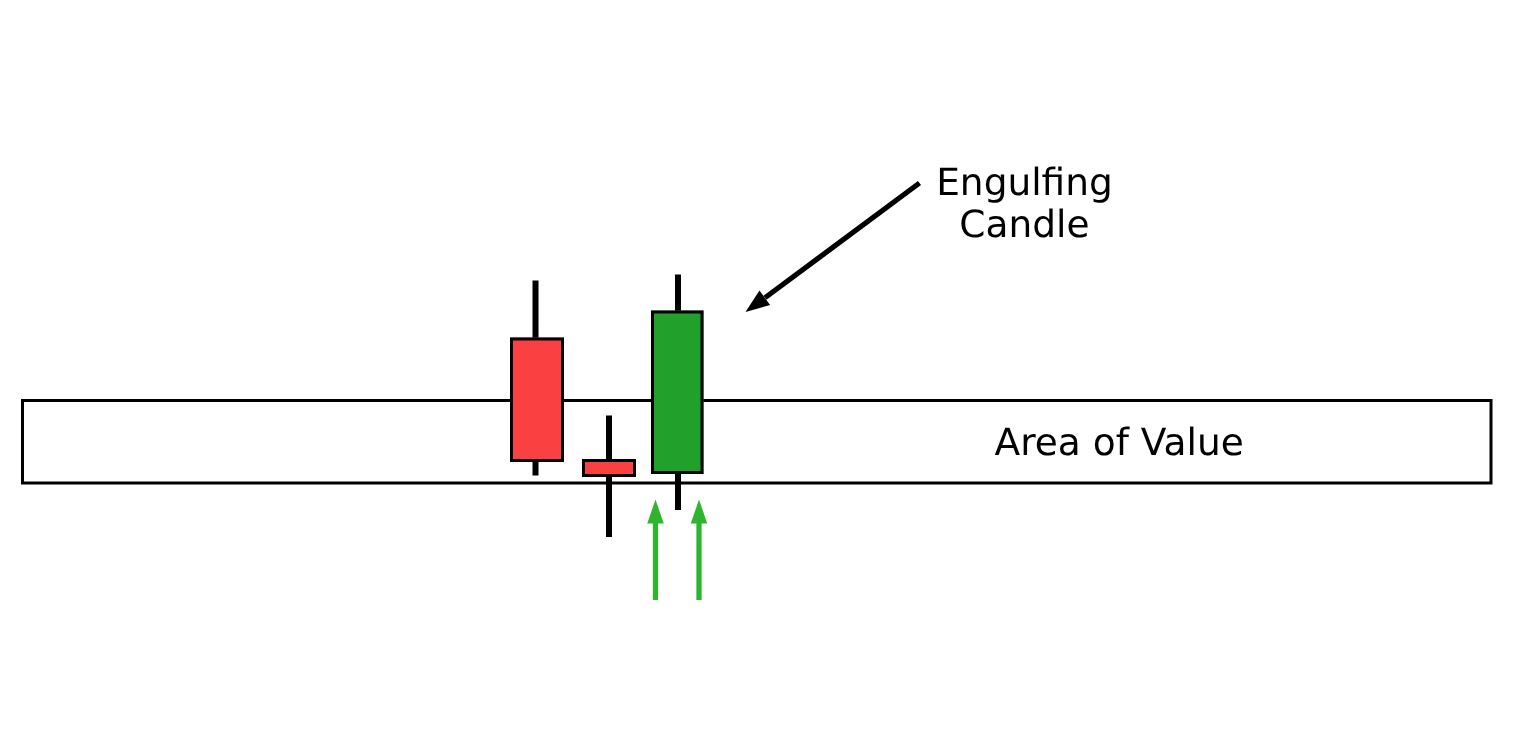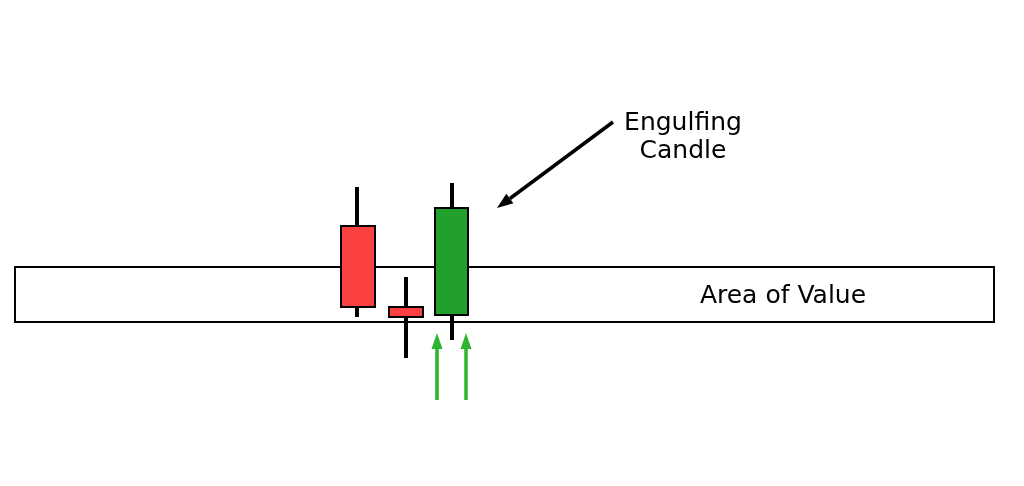--- a/index.html
+++ b/index.html
@@ -27,21 +27,21 @@
     border: 2.5px solid #000000;
     box-sizing: border-box;
     background: #FFFFFF;
   }
   .aov-label {
     position: absolute;
     left: 647px;
     top: 50%;
     transform: translateY(-50%);
     width: 240px;
-    text-align: center;
+    text-align: left;
     font-size: 25px;
     line-height: 28px;
     white-space: nowrap;
   }
 
   
   .wick {
     position: absolute;
     width: 4px;
     background: #000000;

